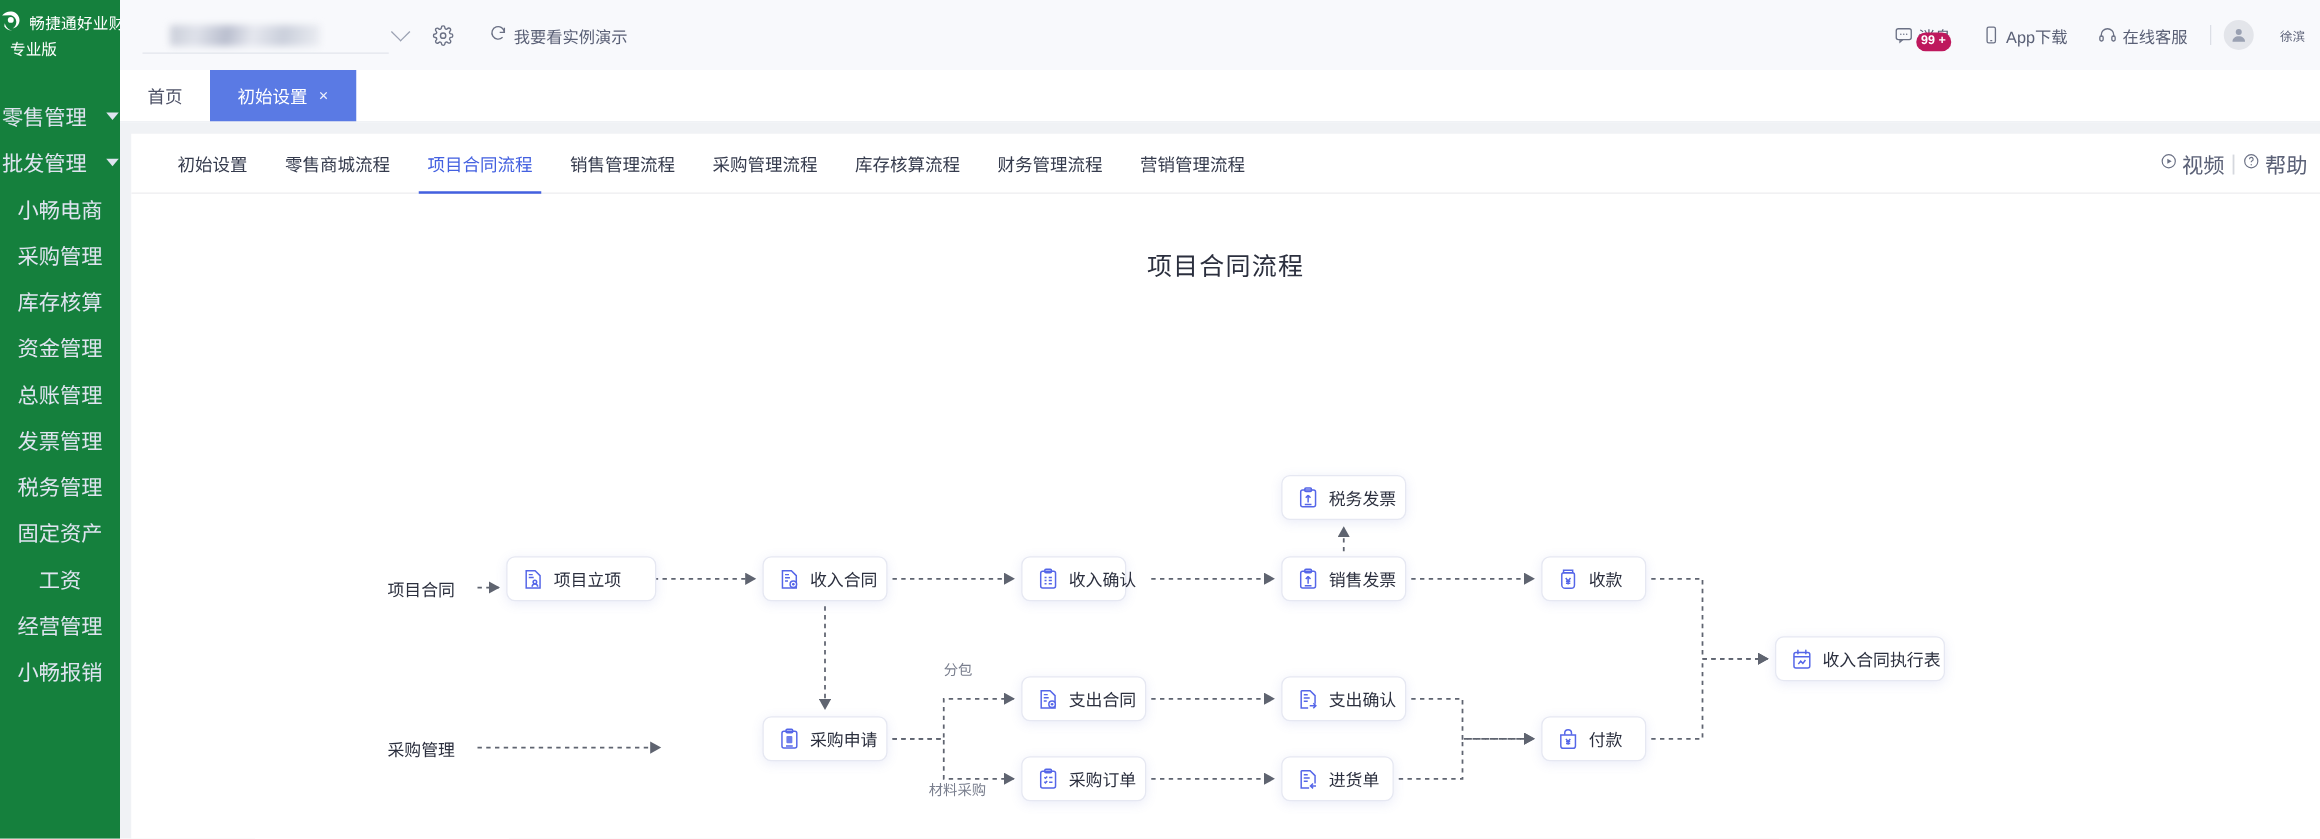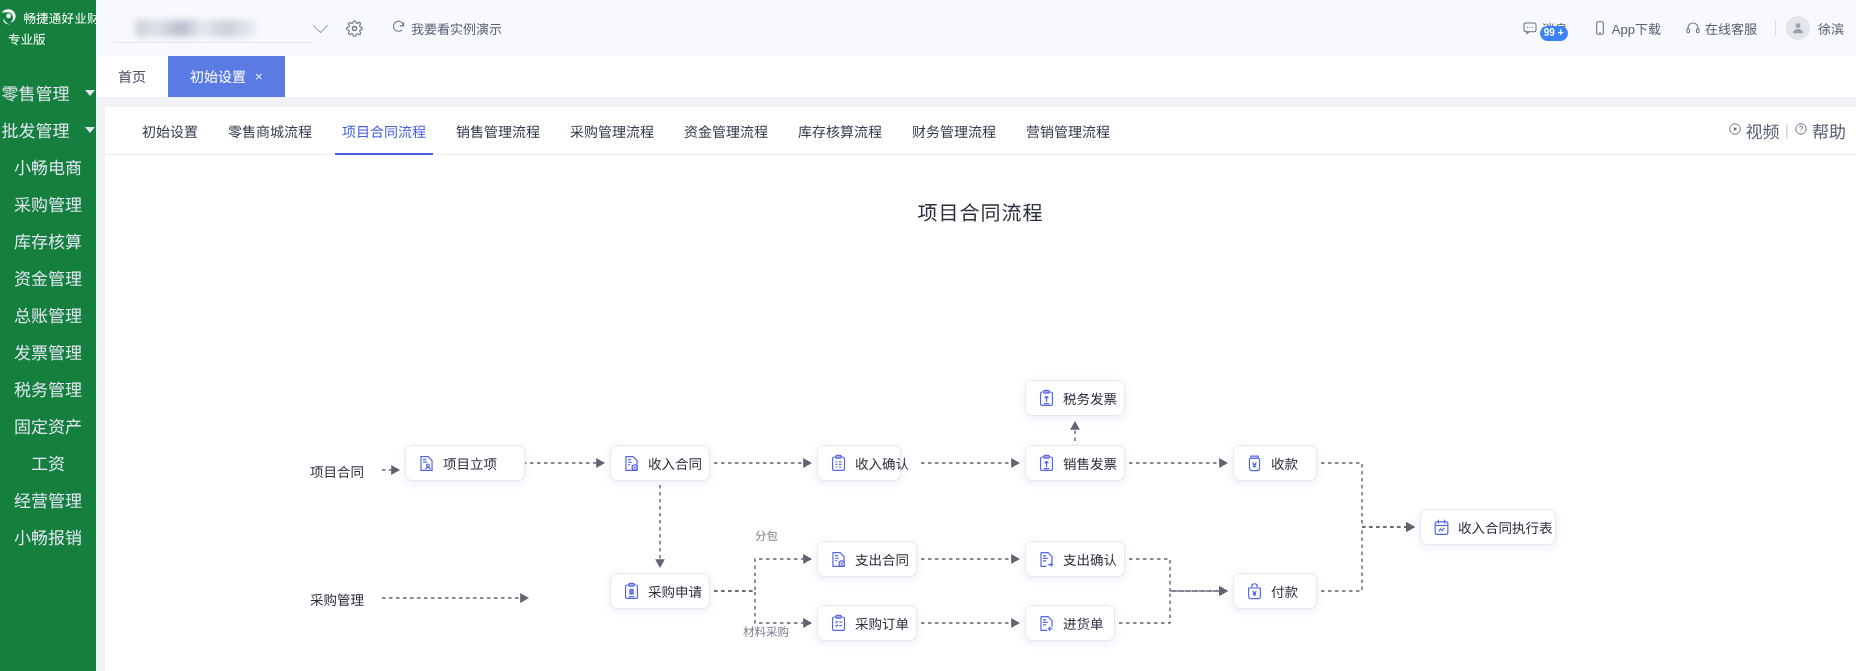--- a/index.html
+++ b/index.html
@@ -84,30 +84,30 @@
     margin-left: auto; display: flex; align-items: center; gap: 0px;
     padding-right: 8px; height: 56px;
   }
   .hr-item {
     display: flex; align-items: center; gap: 4px; color: #5a6076;
     font-size: 13px; cursor: pointer; position: relative; padding: 0 12px;
     white-space: nowrap;
   }
   .badge {
     position: absolute; top: 7px; left: 30px;
-    background: #3b82f6; color: #fff; font-size: 10px; line-height: 14px;
+    background: #be185d; color: #fff; font-size: 10px; line-height: 14px;
     height: 15px; padding: 0 4px; border-radius: 8px; white-space: nowrap;
     font-weight: bold;
   }
   .hr-divider { width: 1px; height: 16px; background: #dcdfe6; margin: 0 6px; }
   .avatar {
     width: 24px; height: 24px; border-radius: 50%; background: #e3e5ea;
     display: flex; align-items: center; justify-content: center; flex: 0 0 24px;
   }
-  .username { color: #5a6076; font-size: 13px; margin-left: 4px; white-space: nowrap; }
+  .username { color: #5a6076; font-size: 10px; margin-left: 17px; white-space: nowrap; }
 
   
   .pagetabs {
     height: 42px; background: #ffffff; display: flex; align-items: flex-end;
     flex: 0 0 42px; border-bottom: 1px solid #eceef2;
   }
   .ptab {
     height: 42px; display: flex; align-items: center; justify-content: center;
     padding: 0 22px; font-size: 14px; color: #4d5166; cursor: pointer;
     white-space: nowrap;
@@ -322,21 +322,20 @@
     <div class="content">
       <div class="card">
 
         <div class="subtabs">
           <div id="sub-tabs" style="display:flex;align-items:center;">
               <div class="stab">初始设置</div>
               <div class="stab">零售商城流程</div>
               <div class="stab active">项目合同流程</div>
               <div class="stab">销售管理流程</div>
               <div class="stab">采购管理流程</div>
-              <div class="stab">资金管理流程</div>
               <div class="stab">库存核算流程</div>
               <div class="stab">财务管理流程</div>
               <div class="stab">营销管理流程</div>
             </div>
           <div class="subtabs-right">
             <span class="srt-item">
               <span>
                 <svg viewBox="0 0 24 24" width="14" height="14" fill="none" stroke="#6b7185" stroke-width="1.6">
                   <circle cx="12" cy="12" r="9"></circle>
                     <path d="M10 8.5l6 3.5-6 3.5z" fill="#6b7185" stroke="none"></path>

